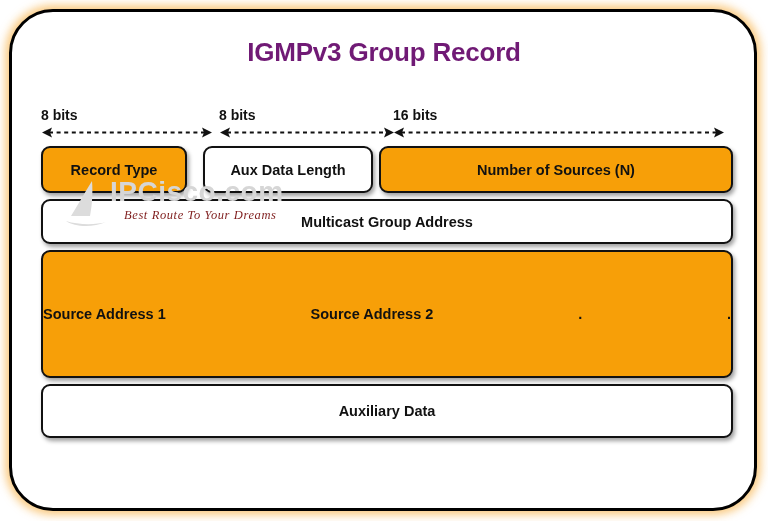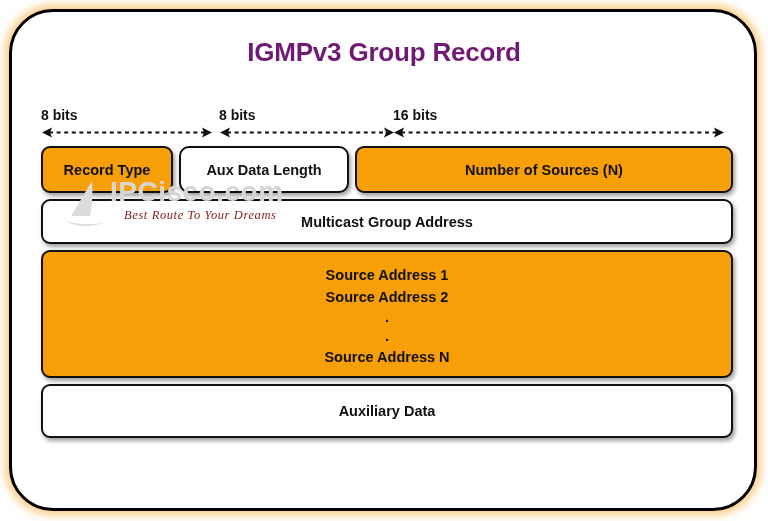--- a/index.html
+++ b/index.html
@@ -54,28 +54,28 @@
     border-radius:9px;
     background:#ffffff;
     box-shadow:2px 3px 4px rgba(0,0,0,0.38);
     display:flex;align-items:center;justify-content:center;
     font-size:14.5px;font-weight:bold;color:#111111;
     text-align:center;
     position:relative;z-index:2;
   }
   .cell.orange{background:#F79F08;}
   .cell.tall{
-    flex-direction:column;justify-content:flex-end;
+    flex-direction:row;justify-content:space-between;
     line-height:22px;padding:8px 0;
   }
   .cell .dot{font-size:14.5px;font-weight:bold;line-height:19px;}
 
   .r1{height:47px;}
-  .c-rt{width:132px;}
-  .c-adl{width:170px;margin-left:6px;border-radius:10px;}
+  .c-rt{width:146px;}
+  .c-adl{width:170px;margin-left:16px;}
   .c-nos{flex:1;margin-left:6px;}
   .r2{height:45px;}
   .r2 .cell{width:100%;}
   .r3{height:128px;}
   .r3 .cell{width:100%;}
   .r4{height:54px;}
   .r4 .cell{width:100%;}
 
   
   #watermark{
@@ -150,21 +150,20 @@
   <div class="row r2">
     <div class="cell">Multicast Group Address</div>
   </div>
 
   <div class="row r3">
     <div class="cell orange tall">
       <span>Source Address 1</span>
       <span>Source Address 2</span>
       <span class="dot">.</span>
       <span class="dot">.</span>
-      <span>Source Address N</span>
     </div>
   </div>
 
   <div class="row r4">
     <div class="cell">Auxiliary Data</div>
   </div>
 
 </div>
 
 <div id="watermark">

